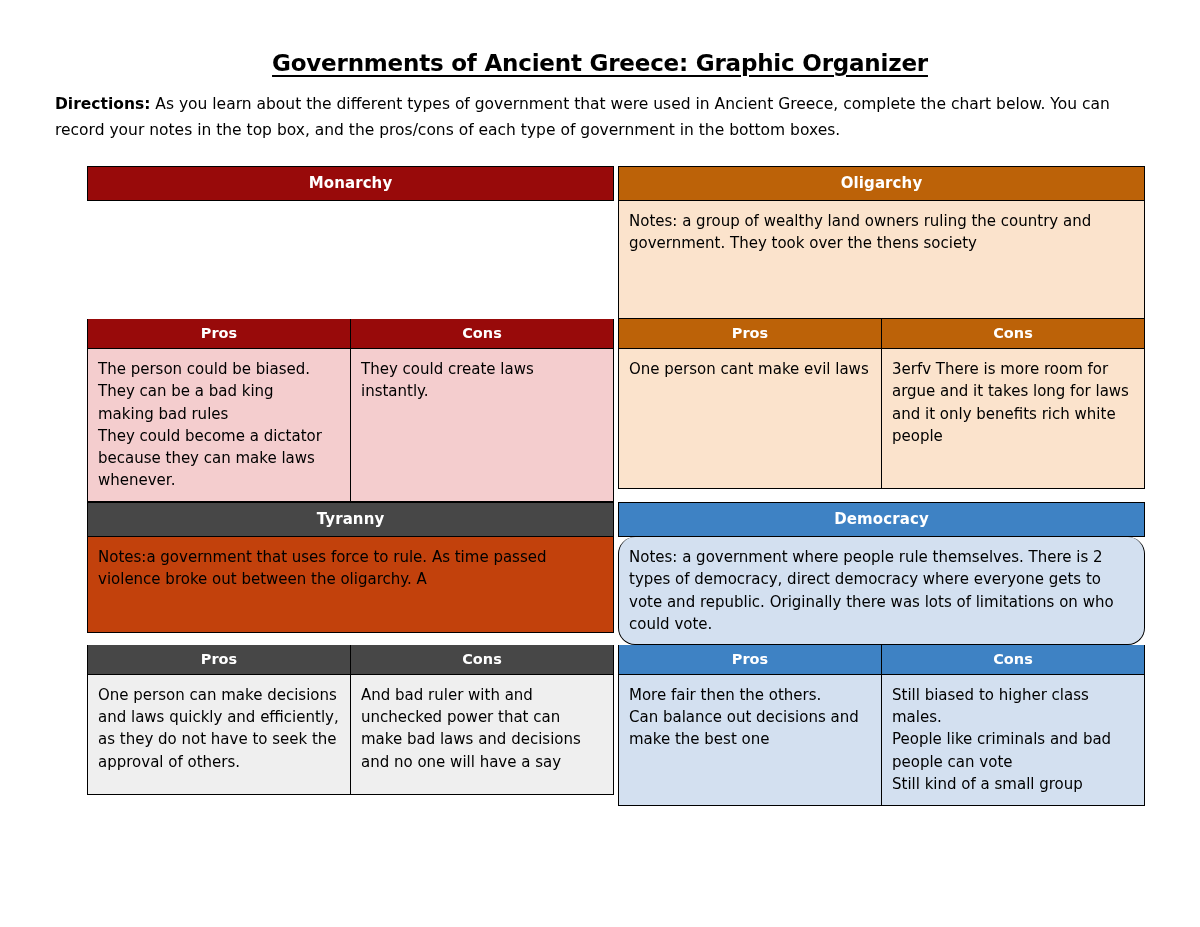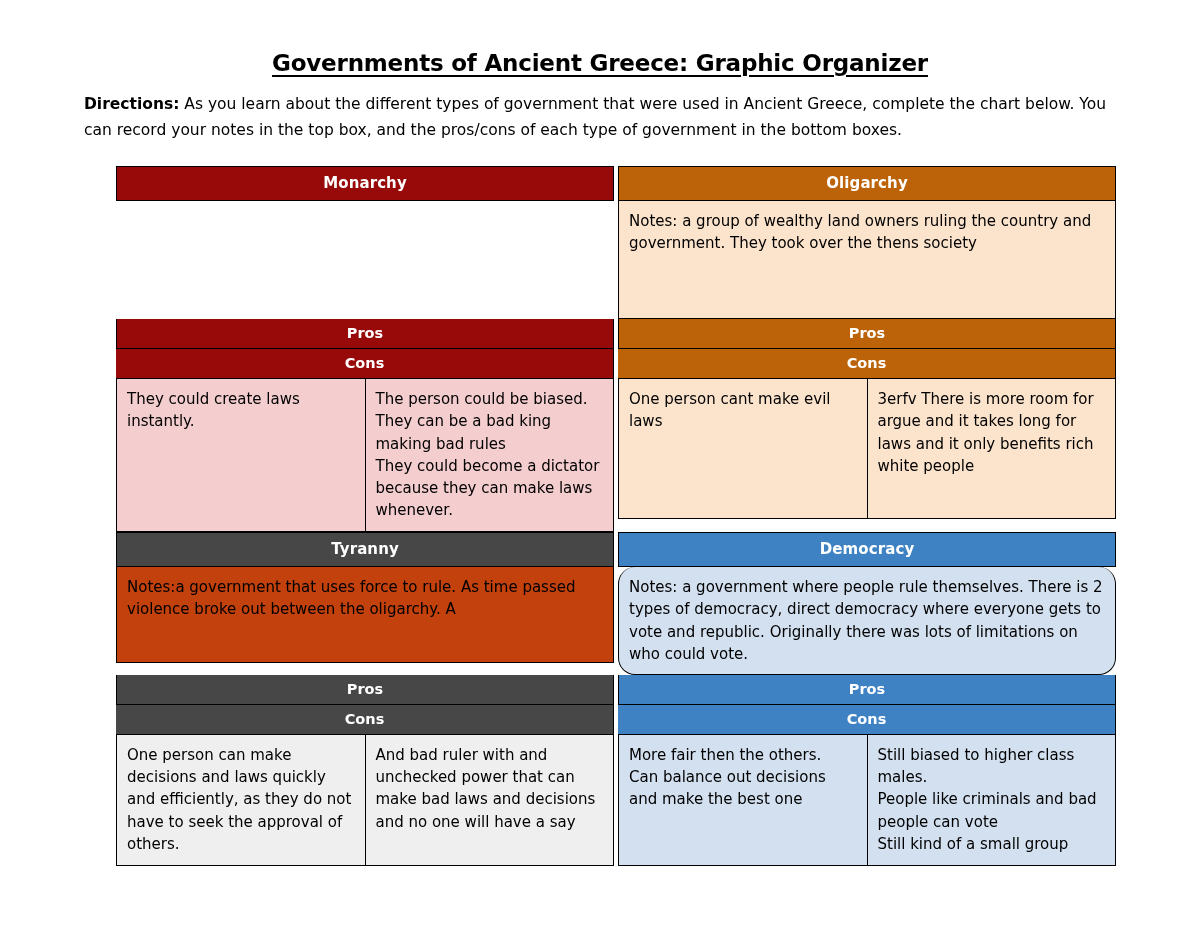--- a/index.html
+++ b/index.html
@@ -12,21 +12,21 @@
     height: 927px;
     font-family: "DejaVu Sans", "Liberation Sans", sans-serif;
     color: #000000;
     overflow: hidden;
   }
   .page {
     position: relative;
     width: 1200px;
     height: 768px;
     box-sizing: border-box;
-    padding: 0 84px;
+    padding: 0 55px;
   }
   .doc-title {
     text-align: center;
     font-size: 23px;
     font-weight: bold;
     letter-spacing: -0.2px;
     margin: 0;
     padding-top: 50px;
     text-decoration: underline;
     text-underline-offset: 4px;
@@ -77,21 +77,20 @@
     line-height: 1.48;
     padding: 9px 9px 9px 10px;
     box-sizing: border-box;
     min-height: 118px;
     white-space: pre-wrap;
   }
   .notes.tall { min-height: 96px; }
 
   .pc-head {
     display: flex;
-    flex-direction: column;
   }
   .pc-head > div {
     flex: 1 1 0;
     border: 1.5px solid #000;
     border-top: none;
     text-align: center;
     color: #fff;
     font-weight: bold;
     font-size: 14.5px;
     padding: 6px 4px 7px 4px;
@@ -140,25 +139,25 @@
       </div>
     </div>
 
     <div class="band band-pc">
       <div class="block">
         <div class="pc-head">
           <div style="background:#980A0A;">Pros</div>
           <div style="background:#980A0A;">Cons</div>
         </div>
         <div class="pc-body">
-          <div style="background:#F4CDCE;">They could create laws instantly.</div>
           <div style="background:#F4CDCE;">The person could be biased.
 They can be a bad king
 making bad rules
 They could become a dictator because they can make laws whenever.</div>
+          <div style="background:#F4CDCE;">They could create laws instantly.</div>
         </div>
       </div>
       <div class="block">
         <div class="pc-head">
           <div style="background:#BC6208;">Pros</div>
           <div style="background:#BC6208;">Cons</div>
         </div>
         <div class="pc-body">
           <div style="background:#FBE3CC;">One person cant make evil laws</div>
           <div style="background:#FBE3CC;">3erfv There is more room for argue and it takes long for laws and it only benefits rich white people</div>

